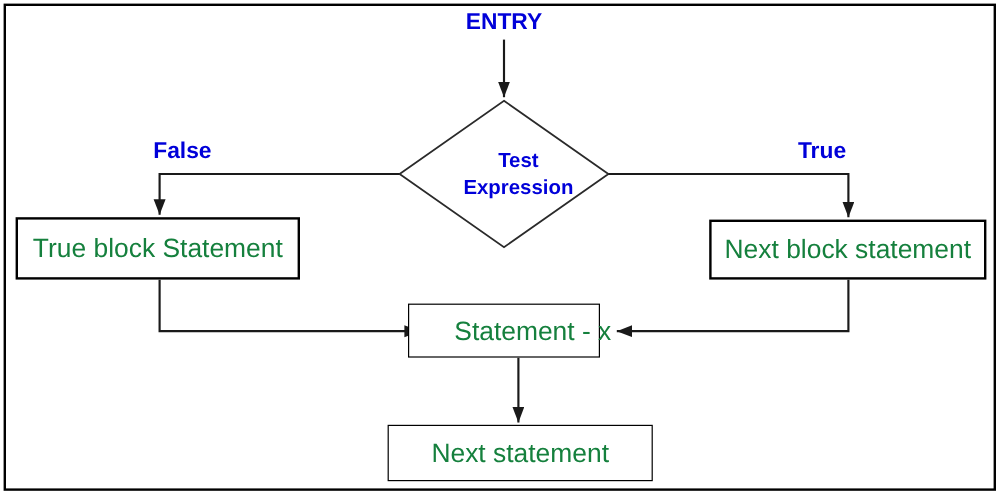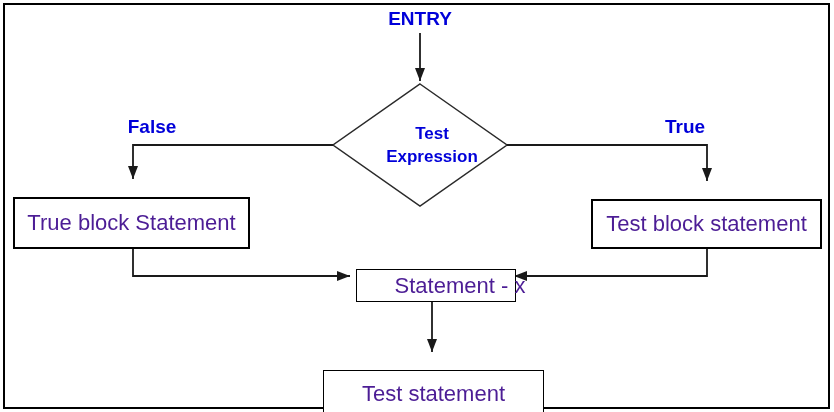--- a/index.html
+++ b/index.html
@@ -36,30 +36,29 @@
     font-size: 17px; line-height: 1.35;
     display: flex; align-items: center; justify-content: center;
     text-align: center;
   }
   .box {
     position: absolute;
     background: #ffffff;
     border: 2px solid #000000;
     box-sizing: border-box;
     display: flex; align-items: center; justify-content: center;
-    color: #4c1d95;
+    color: #15803d;
     font-size: 22px;
     text-align: left;
     white-space: nowrap;
-    margin-top: 16px;
   }
   .thin { border-width: 1.5px; }
   .true-block  { left: 13px;  top: 181px; width: 237px; height: 52px; }
   .false-block { left: 591px; top: 183px; width: 231px; height: 50px; }
-  .statement-x { left: 356px; top: 253px; width: 160px; height: 33px; padding-left: 48px; }
+  .statement-x { left: 340px; top: 253px; width: 160px; height: 45px; padding-left: 48px; }
   .next-statement { left: 323px; top: 354px; width: 221px; height: 47px; }
 </style>
 </head>
 <body>
 
 <div class="canvas">
 
   <div class="frame"></div>
 
   <svg class="wires" width="834" height="412" viewBox="0 0 834 412" xmlns="http://www.w3.org/2000/svg">
@@ -80,19 +79,19 @@
   <div class="label entry-label">ENTRY</div>
 
   <div class="label branch-label true-label">False</div>
 
   <div class="label branch-label false-label">True</div>
 
   <div class="label decision-label">Test Expression</div>
 
   <div class="box true-block">True block Statement</div>
 
-  <div class="box false-block">Test block statement</div>
+  <div class="box false-block">Next block statement</div>
 
   <div class="box thin statement-x">Statement - x</div>
 
-  <div class="box thin next-statement">Test statement</div>
+  <div class="box thin next-statement">Next statement</div>
 
 </div>
 
 </body></html>

